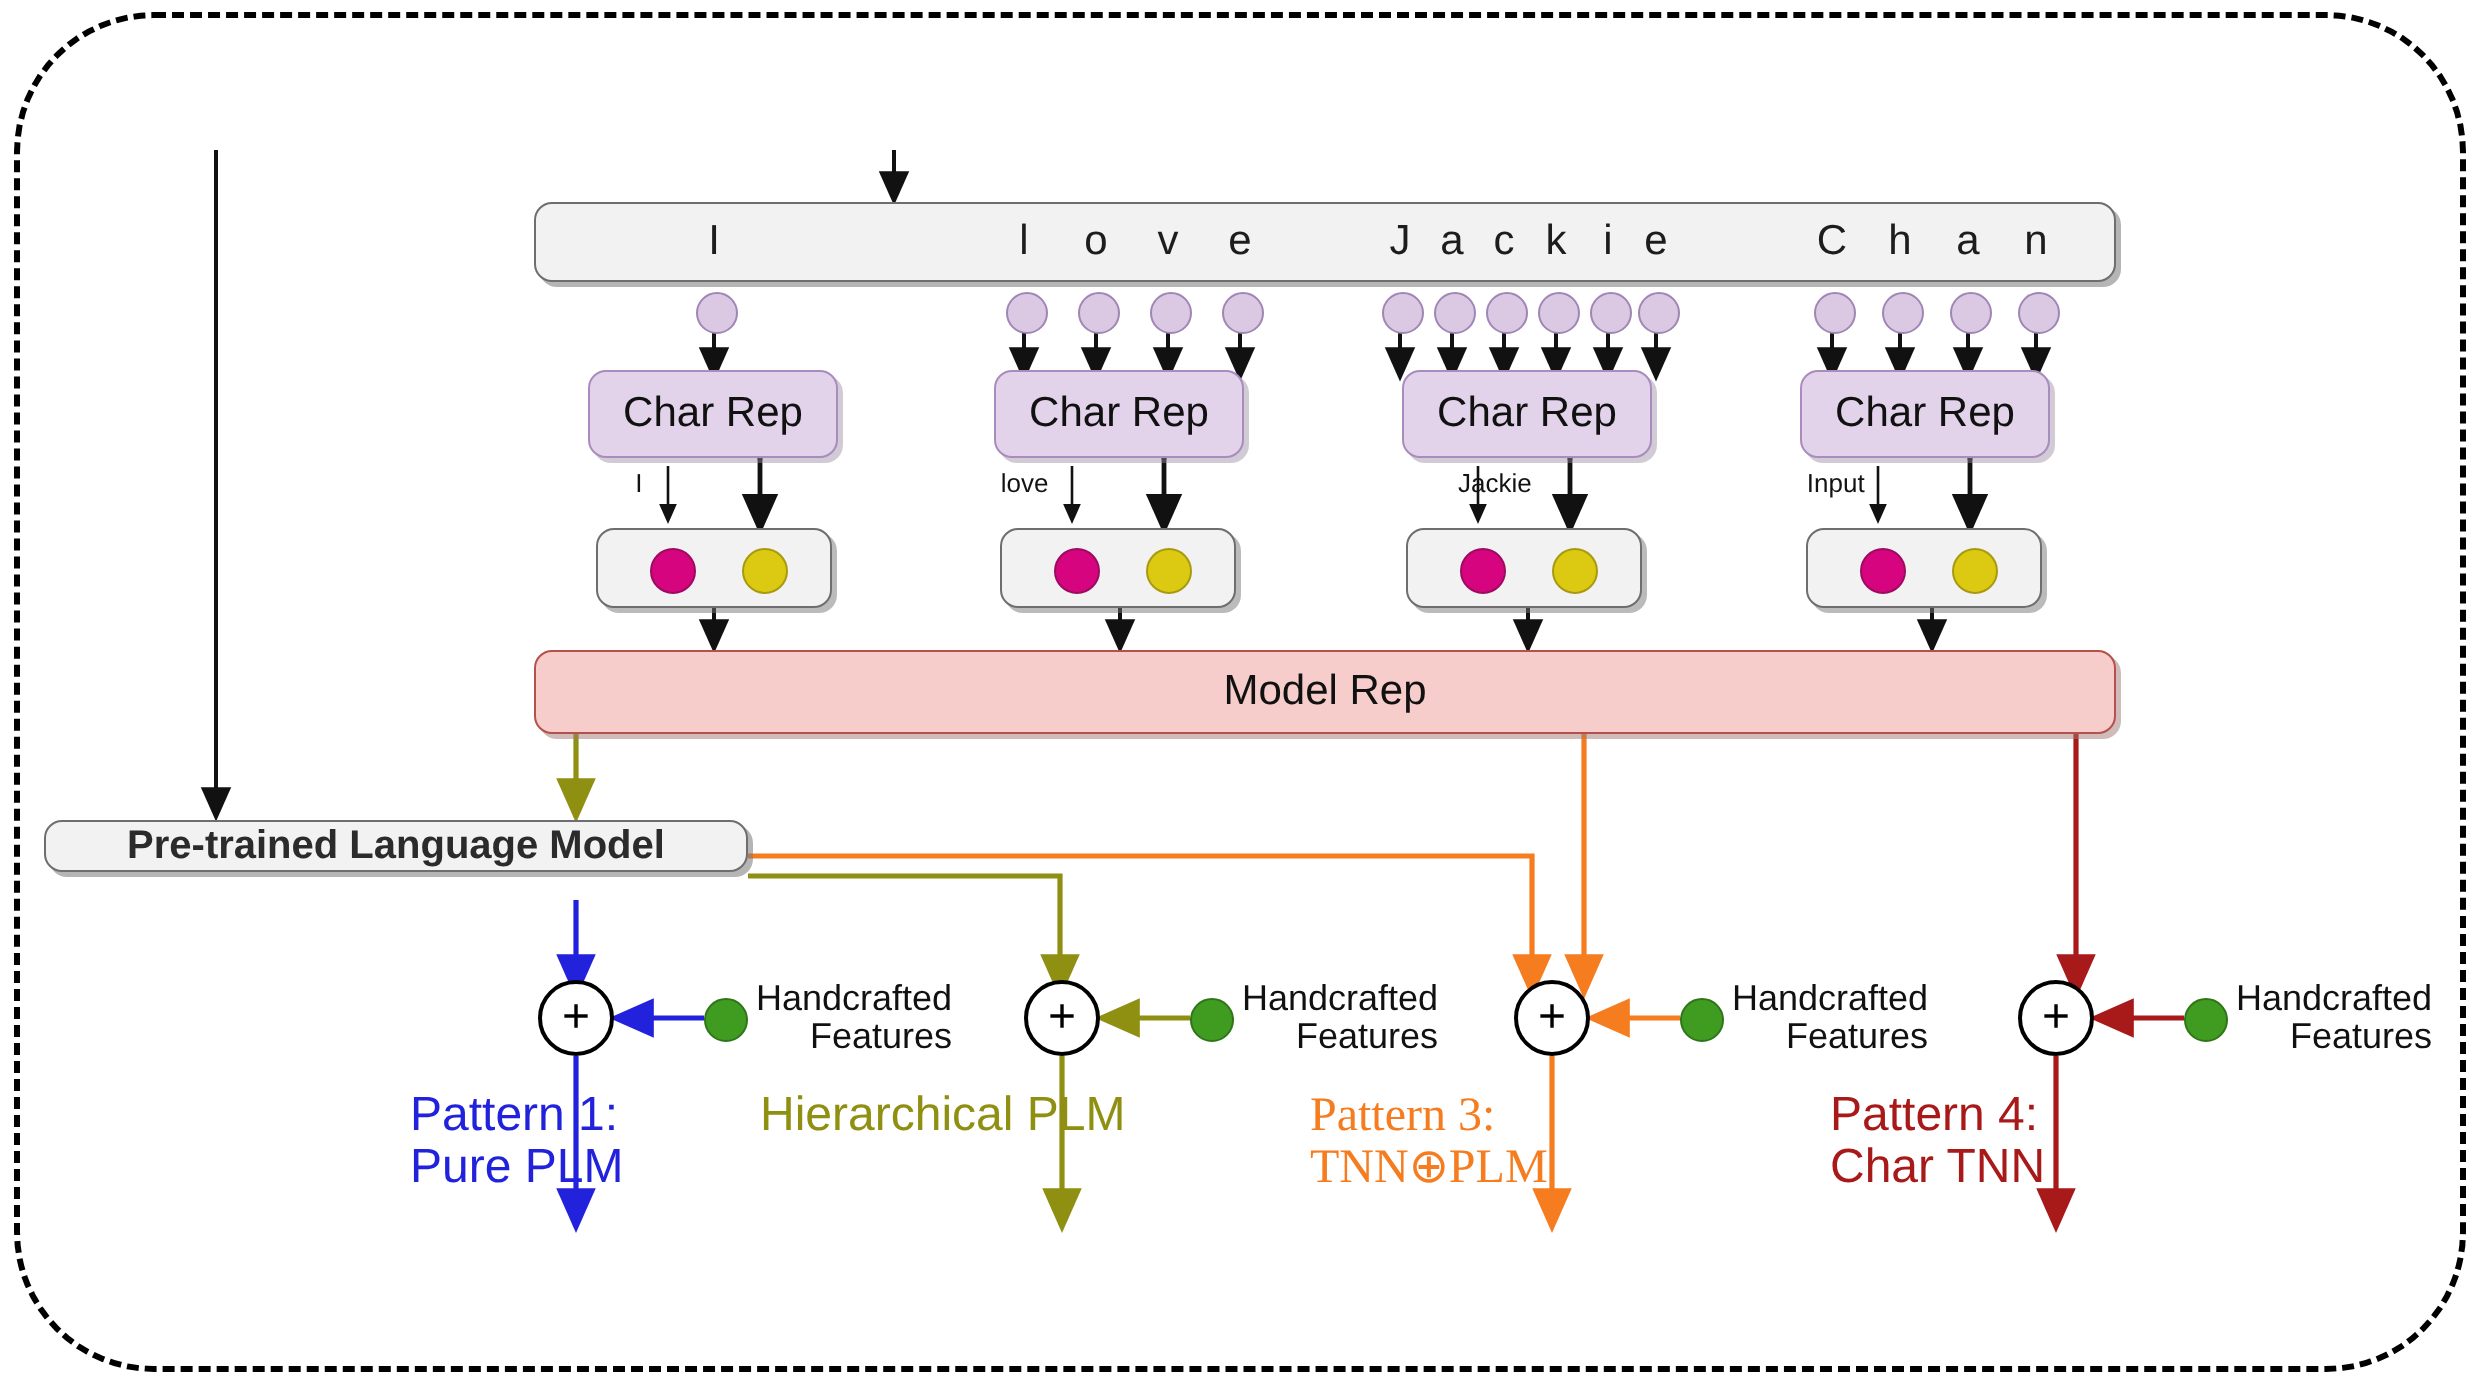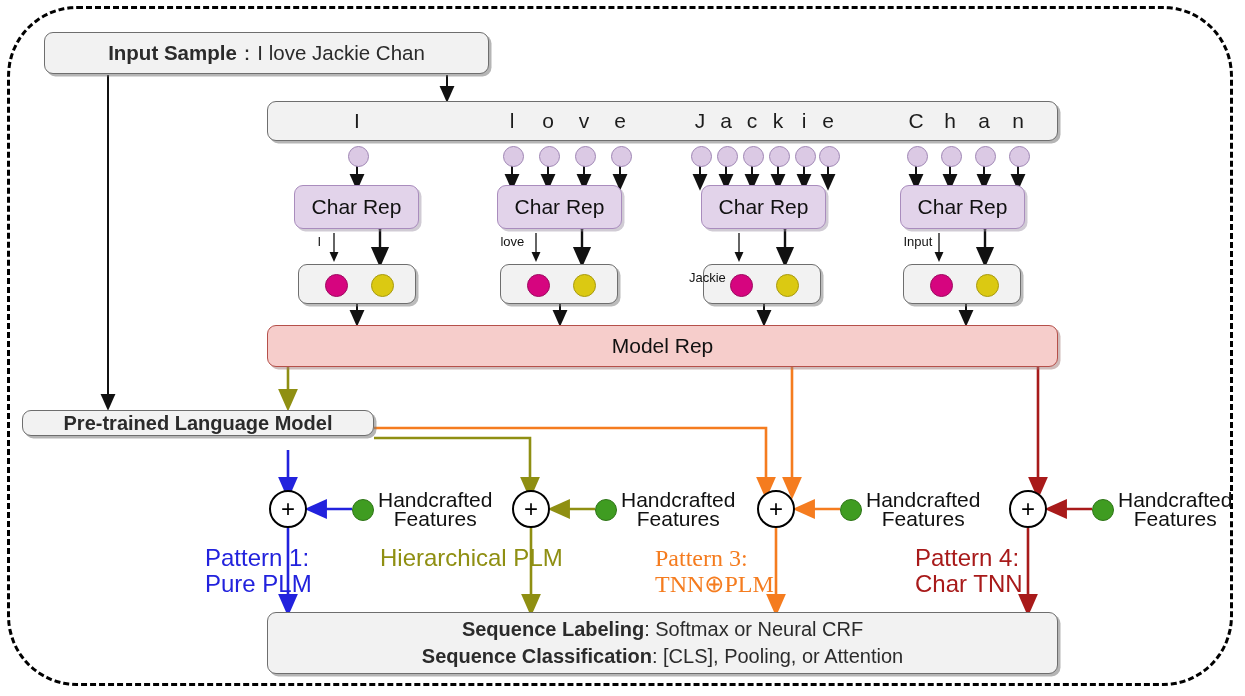--- a/index.html
+++ b/index.html
@@ -59,21 +59,21 @@
   #plm{left:22px;top:410px;width:352px;height:26px;font-size:20px;font-weight:bold;color:#2b2b2b;}
 
   .plusnode{
     position:absolute;width:38px;height:38px;border-radius:50%;
     background:#fff;border:2.6px solid #000;box-sizing:border-box;
     display:flex;align-items:center;justify-content:center;
     font-size:24px;line-height:1;color:#000;
   }
   .gdot{position:absolute;width:20px;height:20px;border-radius:50%;
     background:#3f9c21;border:1.3px solid #2f7518;}
-  .hf{position:absolute;font-size:21px;color:#111;line-height:19px;text-align:center;white-space:nowrap;}
+  .hf{position:absolute;font-size:18px;color:#111;line-height:19px;text-align:right;white-space:nowrap;}
 
   .pat{position:absolute;font-size:24px;line-height:26px;white-space:nowrap;}
 
   #output-box{left:267px;top:612px;width:791px;height:62px;flex-direction:column;}
   #output-box .orow{font-size:20px;color:#2b2b2b;line-height:27px;}
   #output-box .orow b{font-weight:bold;}
 </style>
 </head>
 <body>
 
@@ -170,25 +170,20 @@
       <path d="M840,509 L804,509" stroke="#f57c1f" marker-end="url(#ahOrange)"></path>
       <path d="M1092,509 L1056,509" stroke="#a81a1a" marker-end="url(#ahRed)"></path>
 
       <path d="M288,528 L288,605" stroke="#2222dd" marker-end="url(#ahBlue)"></path>
       <path d="M531,528 L531,605" stroke="#8f8f12" marker-end="url(#ahOlive)"></path>
       <path d="M776,528 L776,605" stroke="#f57c1f" marker-end="url(#ahOrange)"></path>
       <path d="M1028,528 L1028,605" stroke="#a81a1a" marker-end="url(#ahRed)"></path>
     </g>
   </svg>
 
-  <div class="gbox" id="input-sample">
-    <span class="lbl">Input Sample</span>
-      <span class="val">：</span>
-      <span class="val">I love Jackie Chan</span>
-  </div>
 
   <div class="gbox" id="char-bar"></div>
 
   <div id="char-layer">
       <div class="charglyph" style="left: 357px; top: 101px;">I</div>
       <div class="charglyph" style="left: 512px; top: 101px;">l</div>
       <div class="charglyph" style="left: 548px; top: 101px;">o</div>
       <div class="charglyph" style="left: 584px; top: 101px;">v</div>
       <div class="charglyph" style="left: 620px; top: 101px;">e</div>
       <div class="charglyph" style="left: 700px; top: 101px;">J</div>
@@ -241,21 +236,21 @@
       <div class="wlabel" style="left: 317.6px; top: 234px;">I</div>
       <div class="dotbox" style="left: 500px; top: 264px; width: 118px;">
         <div class="dotpink" style="left: 26px;"></div>
         <div class="dotgold" style="left: 72px;"></div>
       </div>
       <div class="wlabel" style="left: 500.4px; top: 234px;">love</div>
       <div class="dotbox" style="left: 703px; top: 264px; width: 118px;">
         <div class="dotpink" style="left: 26px;"></div>
         <div class="dotgold" style="left: 72px;"></div>
       </div>
-      <div class="wlabel" style="left: 689px; top: 234px; margin-top: 36px;">Jackie</div>
+      <div class="wlabel" style="left: 729px; top: 234px;">Jackie</div>
       <div class="dotbox" style="left: 903px; top: 264px; width: 118px;">
         <div class="dotpink" style="left: 26px;"></div>
         <div class="dotgold" style="left: 72px;"></div>
       </div>
       <div class="wlabel" style="left: 903.4px; top: 234px;">Input</div>
     </div>
 
   <div id="word-rep">
     <span>Model Rep</span>
   </div>
@@ -307,22 +302,14 @@
       <div class="hf" style="left: 1118px; top: 490px;">
         <div>Handcrafted</div>
         <div>Features</div>
       </div>
       <div class="pat" style="left: 915px; top: 545px; color: rgb(168, 26, 26);">
         <div>Pattern 4:</div>
         <div>Char TNN</div>
       </div>
     </div>
 
-  <div class="gbox" id="output-box">
-    <div class="orow">
-      <b>Sequence Labeling</b><span>: Softmax or Neural CRF</span>
-    </div>
-    <div class="orow">
-      <b>Sequence Classification</b><span>: [CLS], Pooling, or Attention</span>
-    </div>
-  </div>
 
 </div>
 
 </body></html>

